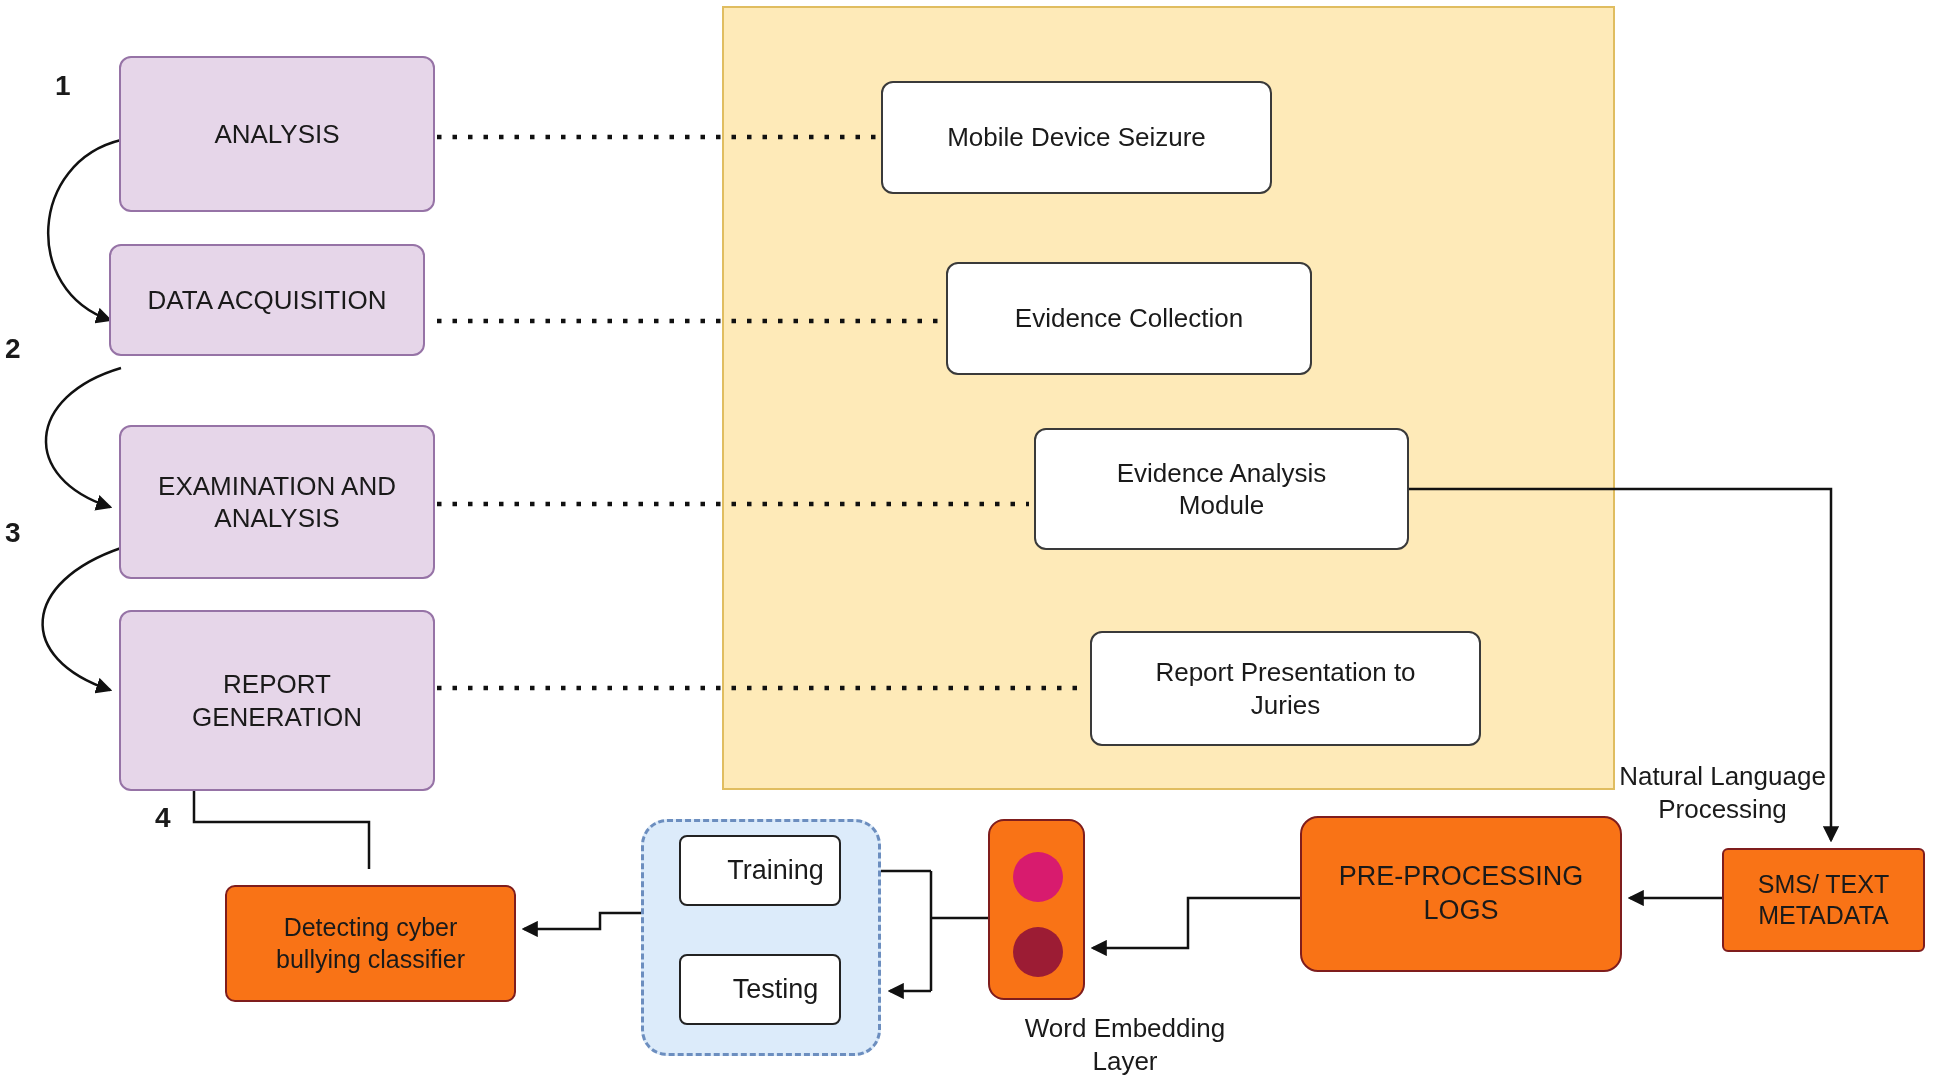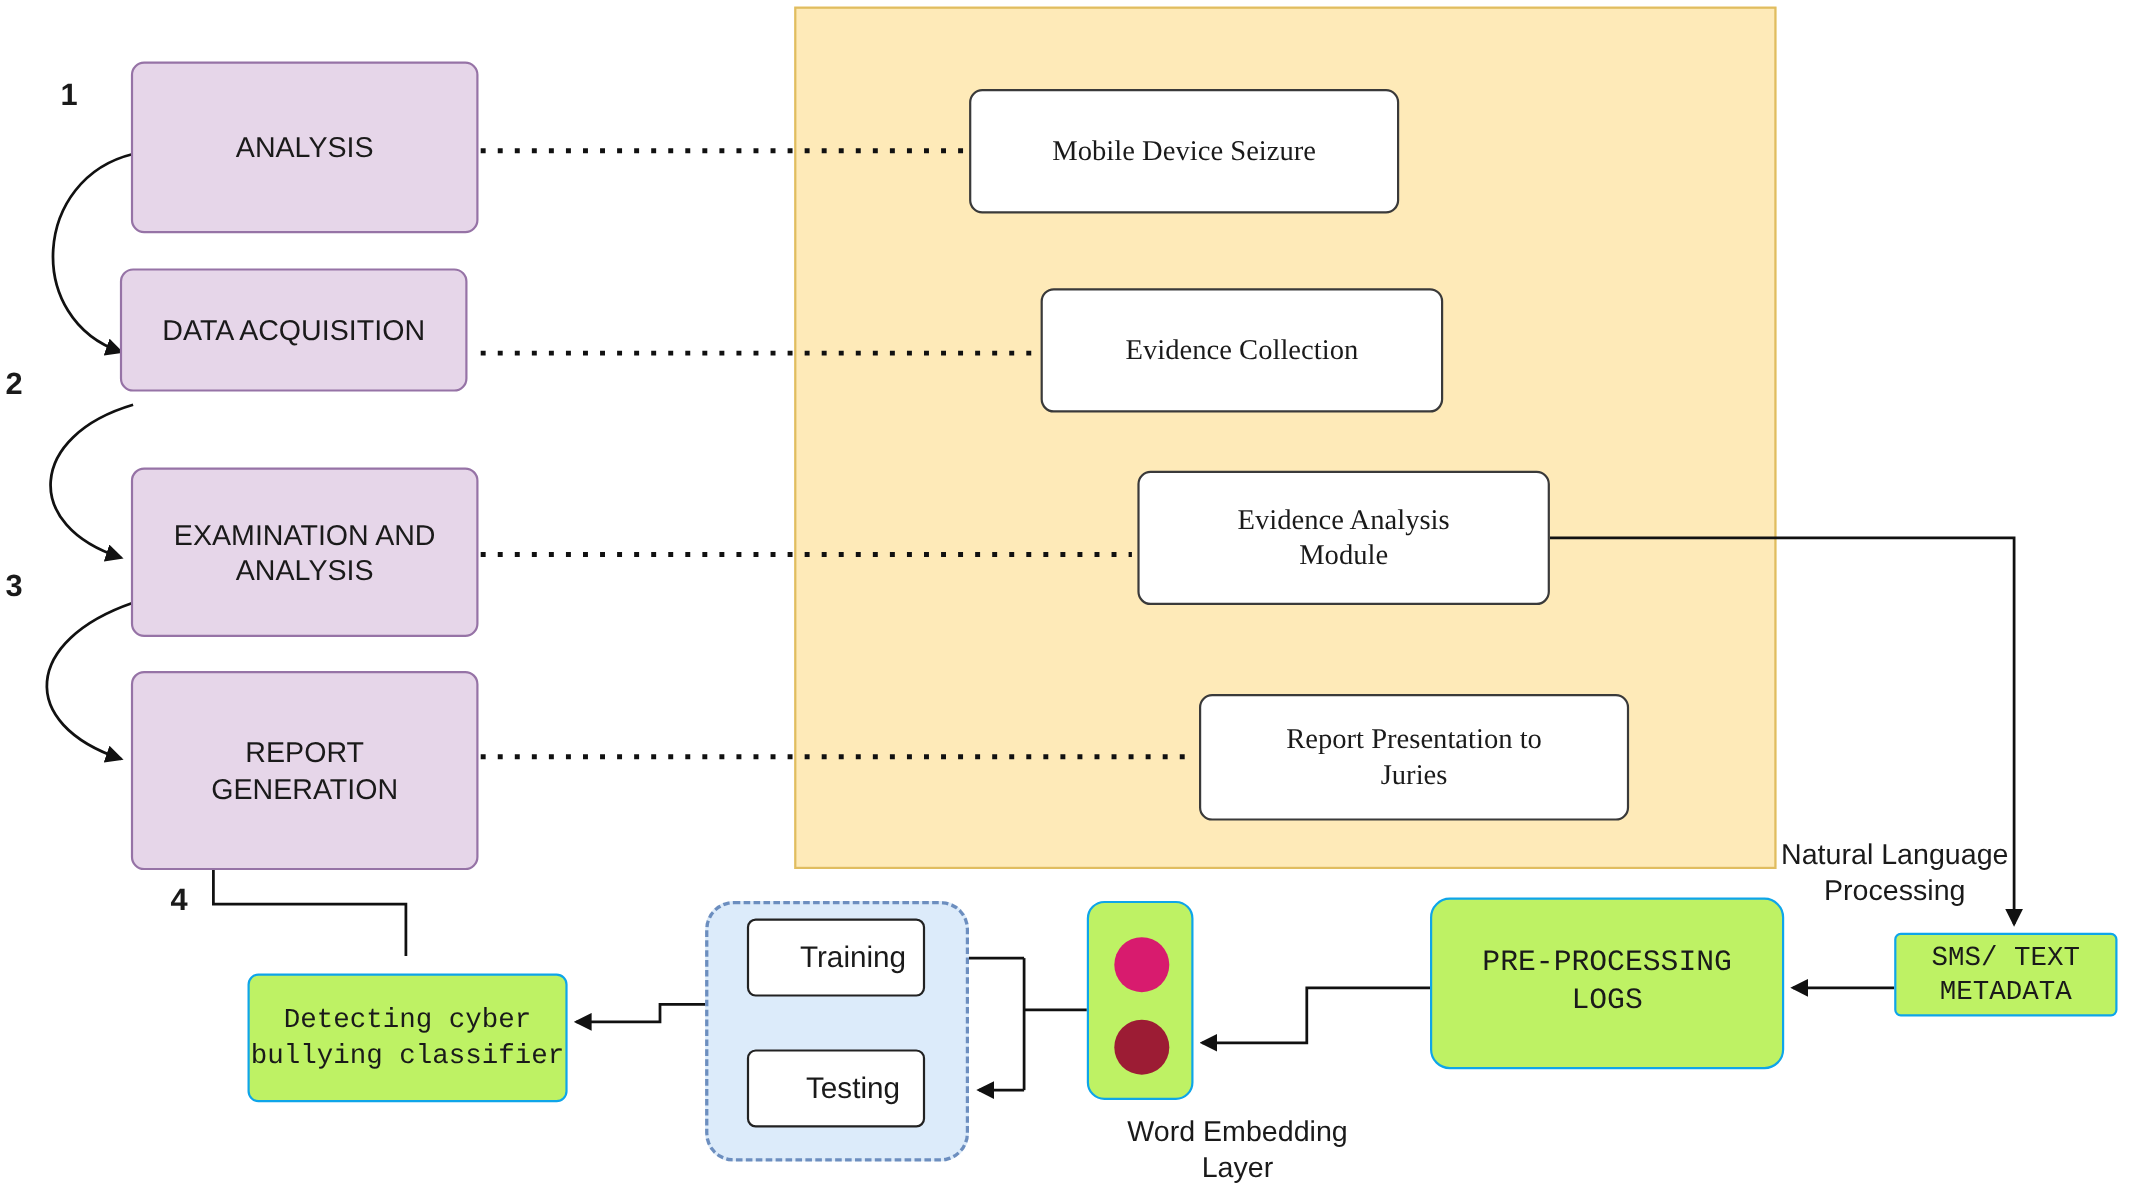--- a/index.html
+++ b/index.html
@@ -15,24 +15,24 @@
   }
   .stage {
     background:#e6d6e9; border:2px solid #9673a6; border-radius:12px;
     font-size:26px; z-index:2;
   }
   .panel {
     background:#feeab8; border:2px solid #e0bd60; z-index:0;
   }
   .process {
     background:#ffffff; border:2.5px solid #3a3a3a; border-radius:12px;
-    font-size:26px; z-index:2;font-family:Liberation Serif, serif;
+    font-size:26px; z-index:2;
   }
   .blue {
-    background:#bef264; border:2px solid #0ea5e9; z-index:2;font-family:Liberation Mono, monospace;
+    background:#f97316; border:2px solid #7f1d1d; z-index:2;
   }
   .blue.sms   { border-radius:6px;  font-size:25px; }
   .blue.pre   { border-radius:18px; font-size:27px; }
   .blue.clf   { border-radius:10px; font-size:25px; }
   .blue.embed { border-radius:16px; }
   .dashedbox {
     background:#dcebfa; border:3px dashed #6c8ebf; border-radius:26px; z-index:2;
   }
   .subbox {
     background:#ffffff; border:2.5px solid #222; border-radius:8px;
@@ -101,21 +101,21 @@
   <div class="box process" style="left:881px;  top:81px;  width:391px; height:113px;">Mobile Device Seizure</div>
   <div class="box process" style="left:946px;  top:262px; width:366px; height:113px;">Evidence Collection</div>
   <div class="box process" style="left:1034px; top:428px; width:375px; height:122px;">Evidence Analysis
 Module</div>
   <div class="box process" style="left:1090px; top:631px; width:391px; height:115px;">Report Presentation to
 Juries</div>
 
   <div class="freelabel" style="left:1605px; top:760px; width:235px;">Natural Language
 Processing</div>
 
-  <div class="box blue sms" style="left:1722px; top:848px; width:203px; height:76px;">SMS/ TEXT
+  <div class="box blue sms" style="left:1722px; top:848px; width:203px; height:104px;">SMS/ TEXT
 METADATA</div>
 
   <div class="box blue pre" style="left:1300px; top:816px; width:322px; height:156px;">PRE-PROCESSING
 LOGS</div>
 
   <div class="abs blue embed" style="left:988px; top:819px; width:97px; height:181px;">
     <svg width="97" height="181" viewBox="0 0 97 181" style="display:block;">
       <circle cx="48" cy="56" r="25" fill="#d81b6e"></circle>
       <circle cx="48" cy="131" r="25" fill="#9c1c34"></circle>
     </svg>

